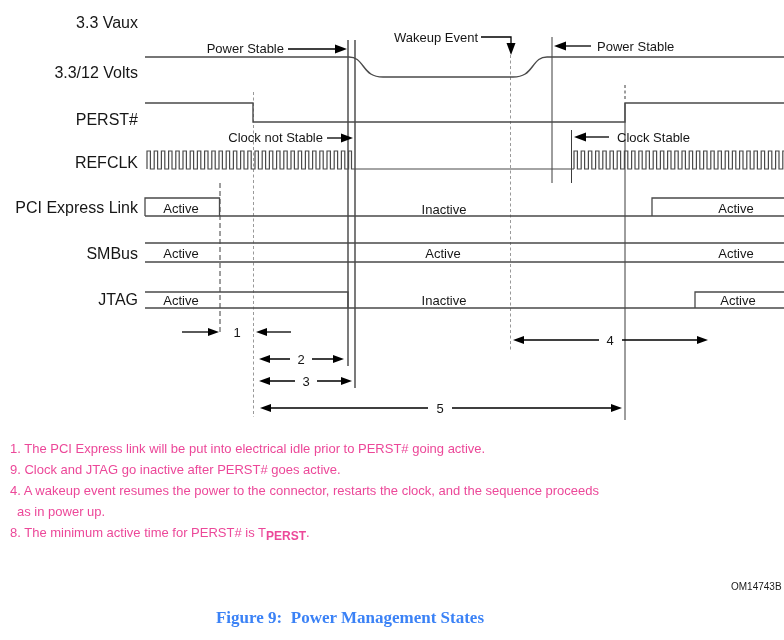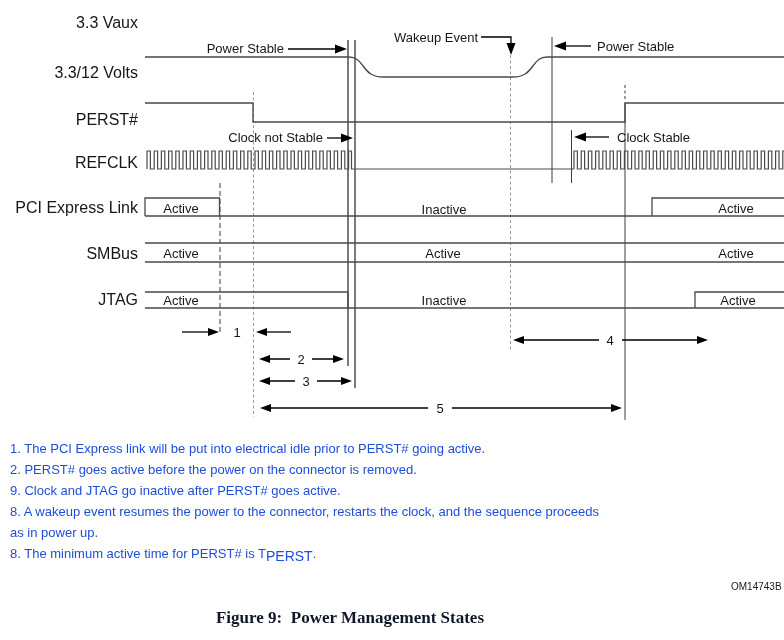--- a/index.html
+++ b/index.html
@@ -7,29 +7,29 @@
     position:relative;width:784px;height:640px;background:#ffffff;
     overflow:hidden;font-family:"Liberation Sans",sans-serif;color:#111;
   }
   svg text{fill:#161616;}
   .sig-label{font-size:16px;}
   .anno{font-size:13px;}
   .state{font-size:13px;}
   .dim-num{font-size:13px;}
   .notes{
     position:absolute;left:10px;top:438px;font-size:13px;line-height:21px;
-    color:#1d4ed8;white-space:nowrap;
+    color:#ec4899;white-space:nowrap;
   }
-  .note-cont{}
-  .sub{font-size:14px;vertical-align:-3px;}
+  .note-cont{margin-left:7px;}
+  .sub{font-size:12px;vertical-align:-3px;font-weight:bold;}
   .om-code{position:absolute;left:731px;top:581px;font-size:10px;color:#1a1a1a;white-space:nowrap;}
   .caption{
     position:absolute;top:608px;left:0;width:700px;text-align:center;
     font-family:"Liberation Serif",serif;font-weight:bold;font-size:17px;
-    color:#0f172a;white-space:pre;
+    color:#3b82f6;white-space:pre;
   }
 </style>
 </head>
 <body>
 
 <div class="page">
 
   <svg width="784" height="432" viewBox="0 0 784 432">
 
     <path d="M220,183 V332" stroke="#3c3c3c" stroke-width="1" stroke-dasharray="5 3" fill="none"></path>
@@ -112,23 +112,22 @@
 
     <polygon points="260,408 271,404 271,412" fill="#000"></polygon>
     <path d="M270,408 H428 M452,408 H612" stroke="#000" stroke-width="1.3"></path>
     <text class="dim-num" x="440" y="413" text-anchor="middle">5</text>
     <polygon points="622,408 611,404 611,412" fill="#000"></polygon>
   </svg>
 
   
   <div class="notes">
     <div>1. The PCI Express link will be put into electrical idle prior to PERST# going active.</div>
-    <div>2. PERST# goes active before the power on the connector is removed.</div>
     <div>9. Clock and JTAG go inactive after PERST# goes active.</div>
-    <div>8. A wakeup event resumes the power to the connector, restarts the clock, and the sequence proceeds</div>
+    <div>4. A wakeup event resumes the power to the connector, restarts the clock, and the sequence proceeds</div>
     <div class="note-cont">as in power up.</div>
     <div><span>8. The minimum active time for PERST# is T</span><span class="sub">PERST</span><span>.</span></div>
   </div>
 
   <div class="om-code">OM14743B</div>
 
   <div class="caption">Figure 9:  Power Management States</div>
 
 </div>
 

